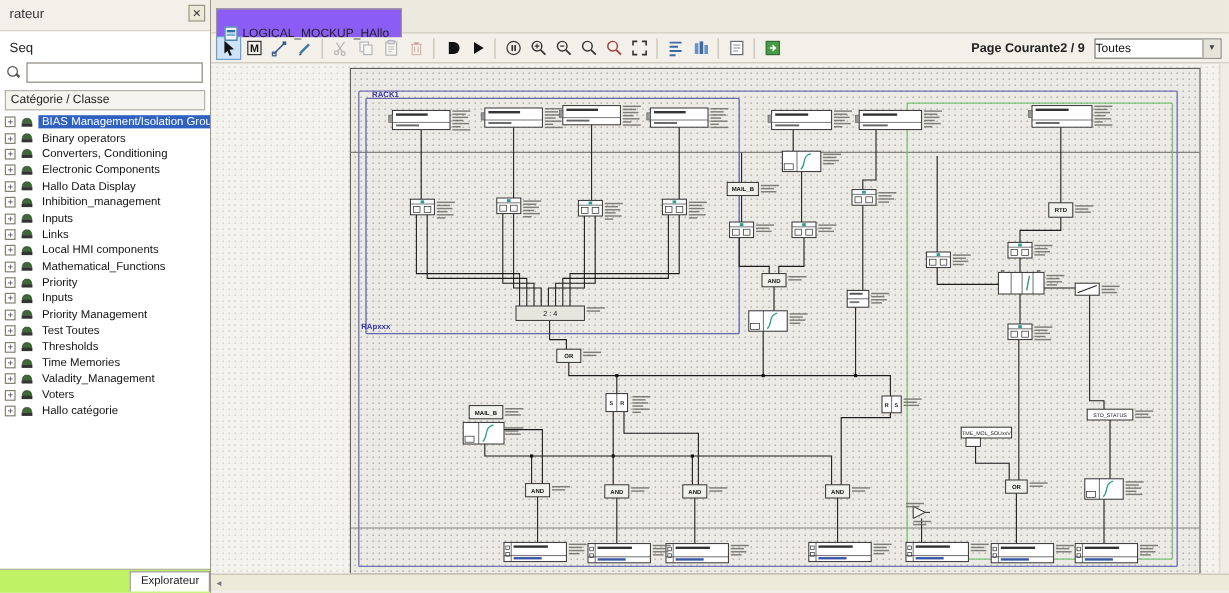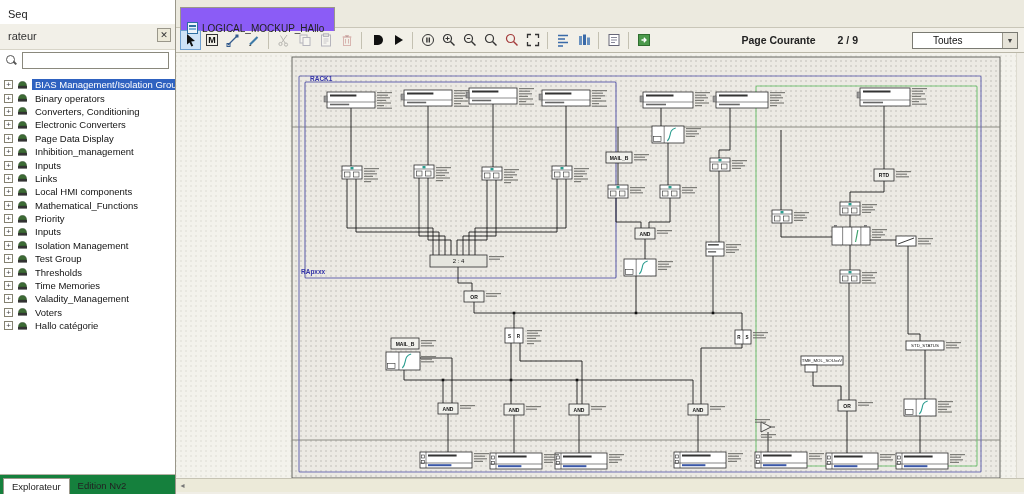--- a/index.html
+++ b/index.html
@@ -20,64 +20,65 @@
   #sb-search input{flex:1;height:17px;border:1px solid #8a887c;font-size:10px;padding:0 3px;background:#fff;}
   #sb-colhead{margin:0 4px;border:1px solid #b5b2a5;background:#f5f4ef;font-size:10px;color:#222;
     padding:2px 4px;height:17px;}
   #tree{flex:1;overflow:hidden;padding:3px 0 0 4px;}
   .trow{display:flex;align-items:center;height:13.4px;white-space:nowrap;}
   .exp{width:9px;height:9px;border:1px solid #848170;background:#fff;font-size:8px;line-height:7px;
     text-align:center;color:#444;margin-right:4px;flex:0 0 auto;}
   .ticon{flex:0 0 auto;margin-right:4px;display:inline-flex;}
   .tlabel{font-size:9.5px;color:#111;padding:0 3px;}
   .trow.sel .tlabel{background:#2f62c0;color:#fff;}
-  #sb-tabs{height:20px;background:#15803d;border-top:1px solid #b5b2a5;display:flex;align-items:flex-end;padding-left:3px;}
+  #sb-tabs{height:20px;background:#bef264;border-top:1px solid #b5b2a5;display:flex;align-items:flex-end;padding-left:3px;flex-direction:column;}
   .sb-tab{font-size:9.5px;color:#222;padding:2px 8px 3px 8px;}
   .sb-tab.active{background:#fff;border:1px solid #9a978a;border-bottom:none;position:relative;top:1px;}
   
   #main{position:absolute;left:176px;top:0;width:848px;height:494px;background:#f0eee6;}
   #tabstrip{height:28px;padding:7px 0 0 4px;border-bottom:1px solid #c9c6b8;background:#eceadf;}
   #doc-tab{display:inline-flex;align-items:center;gap:4px;background:#8b5cf6;border:1px solid #9a978a;
     border-bottom:none;padding:20px 10px 3px 6px;font-size:10px;color:#222;height:21px;}
   .doc-icon{width:11px;height:12px;background:#eef4fa;border:1px solid #2e6fa3;position:relative;}
   .doc-icon::before{content:"";position:absolute;left:1px;top:2px;width:7px;height:1.5px;background:#2e6fa3;}
   .doc-icon::after{content:"";position:absolute;left:1px;top:5px;width:7px;height:1.5px;background:#7fb0d6;}
   #toolbar{height:25px;display:flex;align-items:center;padding:0 6px 0 4px;background:#f2f0e8;
     border-bottom:1px solid #bab7a8;}
   .tbtn{width:21px;height:20px;display:inline-flex;align-items:center;justify-content:center;border:1px solid transparent;}
   .tbtn.active{background:#cfe3f7;border:1px solid #6f9fd0;}
   .tbtn.disabled{opacity:.38;}
   .tsep{width:1px;height:17px;background:#c4c1b2;margin:0 4px;flex:0 0 auto;}
-  #pagebar{margin-left:auto;display:flex;align-items:center;gap:22px;}
+  #pagebar{margin-left:auto;display:flex;align-items:center;gap:0;}
   #pagebar .pb-label{font-size:10.5px;font-weight:bold;color:#222;}
-  #pagebar .pb-value{font-size:10.5px;font-weight:bold;color:#222;margin-right:32px;}
+  #pagebar .pb-value{font-size:10.5px;font-weight:bold;color:#222;margin-right:8px;}
   #pb-select{width:106px;height:17px;border:1px solid #7a7a72;background:#fff;display:flex;align-items:center;}
-  #pb-select .val{flex:1;font-size:10px;color:#111;padding-left:20px;}
+  #pb-select .val{flex:1;font-size:10px;color:#111;padding-left:0;}
   #pb-select .chev{width:15px;height:15px;background:#e6e3d8;border-left:1px solid #9a978a;
     font-size:7px;color:#444;display:flex;align-items:center;justify-content:center;}
   #canvas{position:absolute;left:0;top:53px;width:848px;height:425px;background:#f3f2ec;}
   #vscroll-hint{position:absolute;right:0;top:0;width:8px;height:425px;background:#efede6;border-left:1px solid #dddbd0;}
   #hscroll{position:absolute;left:0;top:478px;width:848px;height:14px;background:#ecead f;
     background:#ecead9;border-top:1px solid #c6c3b4;display:flex;align-items:center;}
   #hs-left{width:13px;height:12px;font-size:8px;color:#777;text-align:center;line-height:12px;}
   svg text{font-family:"Liberation Sans",sans-serif;}
 </style>
 </head>
 <body>
 
 <div id="sidebar">
-  <div id="sb-seq">Seq</div>
   <div id="sb-title">
     <span>rateur</span>
     <span id="sb-close">✕</span>
   </div>
+  <div id="sb-seq">Seq</div>
   <div id="sb-search">
     <span class="mag-glass"></span>
     <input value="" style="">
   </div>
+  <div id="sb-colhead">Catégorie / Classe</div>
   <div id="tree">
       <div class="trow sel">
         <span class="exp">+</span>
         <span class="ticon">
           <svg width="11" height="10" viewBox="0 0 11 10">
             <path d="M1.5 6 Q1.5 1.5 5.5 1.5 Q9.5 1.5 9.5 6 Z" fill="#3d6b35" stroke="#23401f" stroke-width="0.5"></path>
             <rect x="1" y="6" width="9" height="2.6" fill="#333"></rect>
           </svg>
         </span>
         <span class="tlabel">BIAS Management/Isolation Group</span>
@@ -103,31 +104,31 @@
         <span class="tlabel">Converters, Conditioning</span>
       </div>
       <div class="trow">
         <span class="exp">+</span>
         <span class="ticon">
           <svg width="11" height="10" viewBox="0 0 11 10">
             <path d="M1.5 6 Q1.5 1.5 5.5 1.5 Q9.5 1.5 9.5 6 Z" fill="#3d6b35" stroke="#23401f" stroke-width="0.5"></path>
             <rect x="1" y="6" width="9" height="2.6" fill="#333"></rect>
           </svg>
         </span>
-        <span class="tlabel">Electronic Converters</span>
-      </div>
-      <div class="trow">
-        <span class="exp">+</span>
-        <span class="ticon">
-          <svg width="11" height="10" viewBox="0 0 11 10">
-            <path d="M1.5 6 Q1.5 1.5 5.5 1.5 Q9.5 1.5 9.5 6 Z" fill="#3d6b35" stroke="#23401f" stroke-width="0.5"></path>
-            <rect x="1" y="6" width="9" height="2.6" fill="#333"></rect>
-          </svg>
-        </span>
-        <span class="tlabel">Page Data Display</span>
+        <span class="tlabel">Electronic Components</span>
+      </div>
+      <div class="trow">
+        <span class="exp">+</span>
+        <span class="ticon">
+          <svg width="11" height="10" viewBox="0 0 11 10">
+            <path d="M1.5 6 Q1.5 1.5 5.5 1.5 Q9.5 1.5 9.5 6 Z" fill="#3d6b35" stroke="#23401f" stroke-width="0.5"></path>
+            <rect x="1" y="6" width="9" height="2.6" fill="#333"></rect>
+          </svg>
+        </span>
+        <span class="tlabel">Hallo Data Display</span>
       </div>
       <div class="trow">
         <span class="exp">+</span>
         <span class="ticon">
           <svg width="11" height="10" viewBox="0 0 11 10">
             <path d="M1.5 6 Q1.5 1.5 5.5 1.5 Q9.5 1.5 9.5 6 Z" fill="#3d6b35" stroke="#23401f" stroke-width="0.5"></path>
             <rect x="1" y="6" width="9" height="2.6" fill="#333"></rect>
           </svg>
         </span>
         <span class="tlabel">Inhibition_management</span>
@@ -193,31 +194,31 @@
         <span class="tlabel">Inputs</span>
       </div>
       <div class="trow">
         <span class="exp">+</span>
         <span class="ticon">
           <svg width="11" height="10" viewBox="0 0 11 10">
             <path d="M1.5 6 Q1.5 1.5 5.5 1.5 Q9.5 1.5 9.5 6 Z" fill="#3d6b35" stroke="#23401f" stroke-width="0.5"></path>
             <rect x="1" y="6" width="9" height="2.6" fill="#333"></rect>
           </svg>
         </span>
-        <span class="tlabel">Isolation Management</span>
-      </div>
-      <div class="trow">
-        <span class="exp">+</span>
-        <span class="ticon">
-          <svg width="11" height="10" viewBox="0 0 11 10">
-            <path d="M1.5 6 Q1.5 1.5 5.5 1.5 Q9.5 1.5 9.5 6 Z" fill="#3d6b35" stroke="#23401f" stroke-width="0.5"></path>
-            <rect x="1" y="6" width="9" height="2.6" fill="#333"></rect>
-          </svg>
-        </span>
-        <span class="tlabel">Test Group</span>
+        <span class="tlabel">Priority Management</span>
+      </div>
+      <div class="trow">
+        <span class="exp">+</span>
+        <span class="ticon">
+          <svg width="11" height="10" viewBox="0 0 11 10">
+            <path d="M1.5 6 Q1.5 1.5 5.5 1.5 Q9.5 1.5 9.5 6 Z" fill="#3d6b35" stroke="#23401f" stroke-width="0.5"></path>
+            <rect x="1" y="6" width="9" height="2.6" fill="#333"></rect>
+          </svg>
+        </span>
+        <span class="tlabel">Test Toutes</span>
       </div>
       <div class="trow">
         <span class="exp">+</span>
         <span class="ticon">
           <svg width="11" height="10" viewBox="0 0 11 10">
             <path d="M1.5 6 Q1.5 1.5 5.5 1.5 Q9.5 1.5 9.5 6 Z" fill="#3d6b35" stroke="#23401f" stroke-width="0.5"></path>
             <rect x="1" y="6" width="9" height="2.6" fill="#333"></rect>
           </svg>
         </span>
         <span class="tlabel">Thresholds</span>

